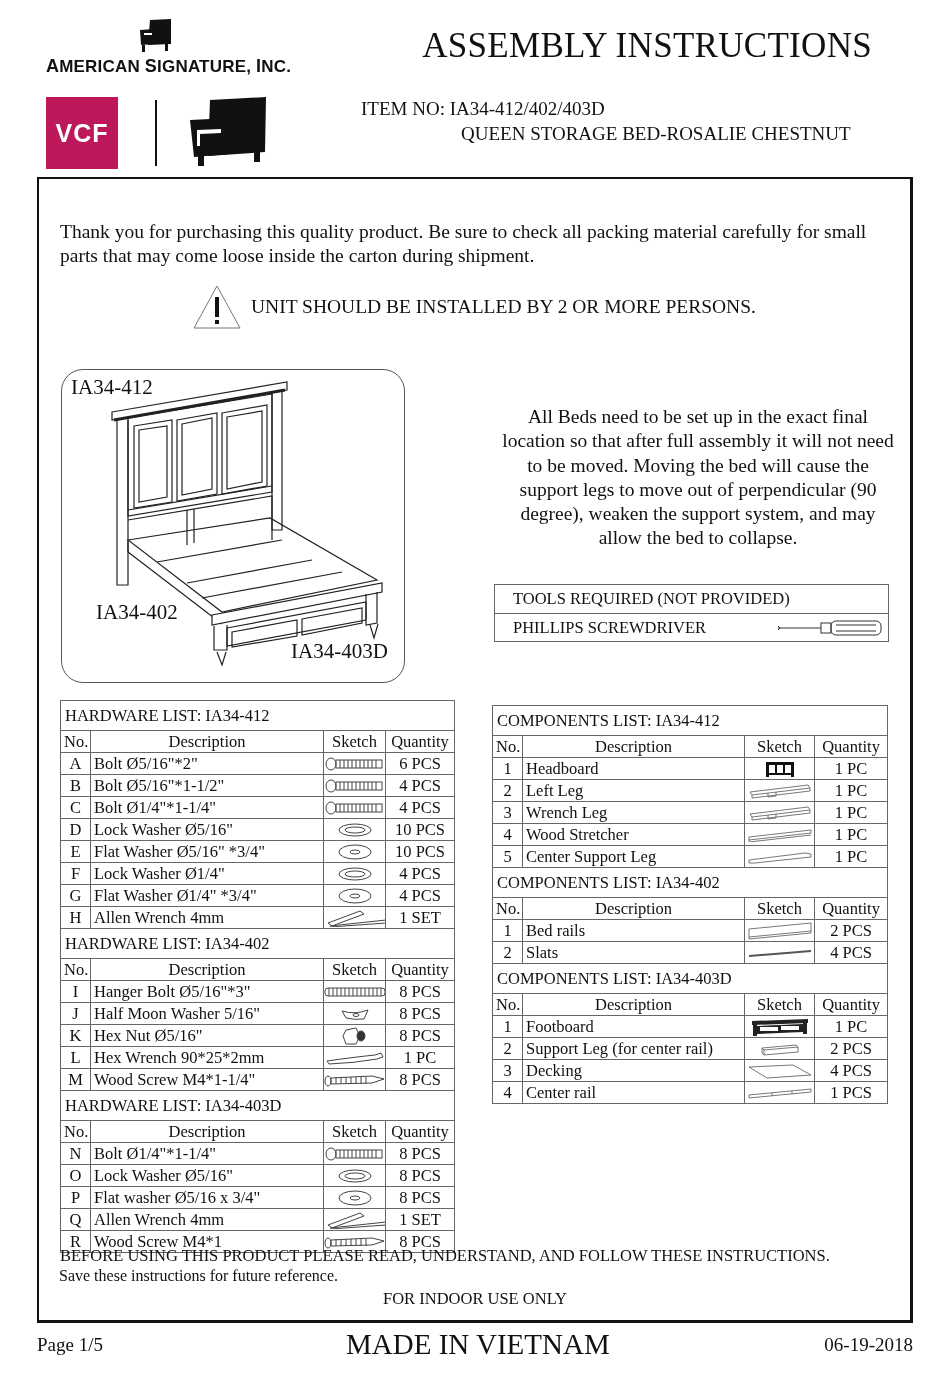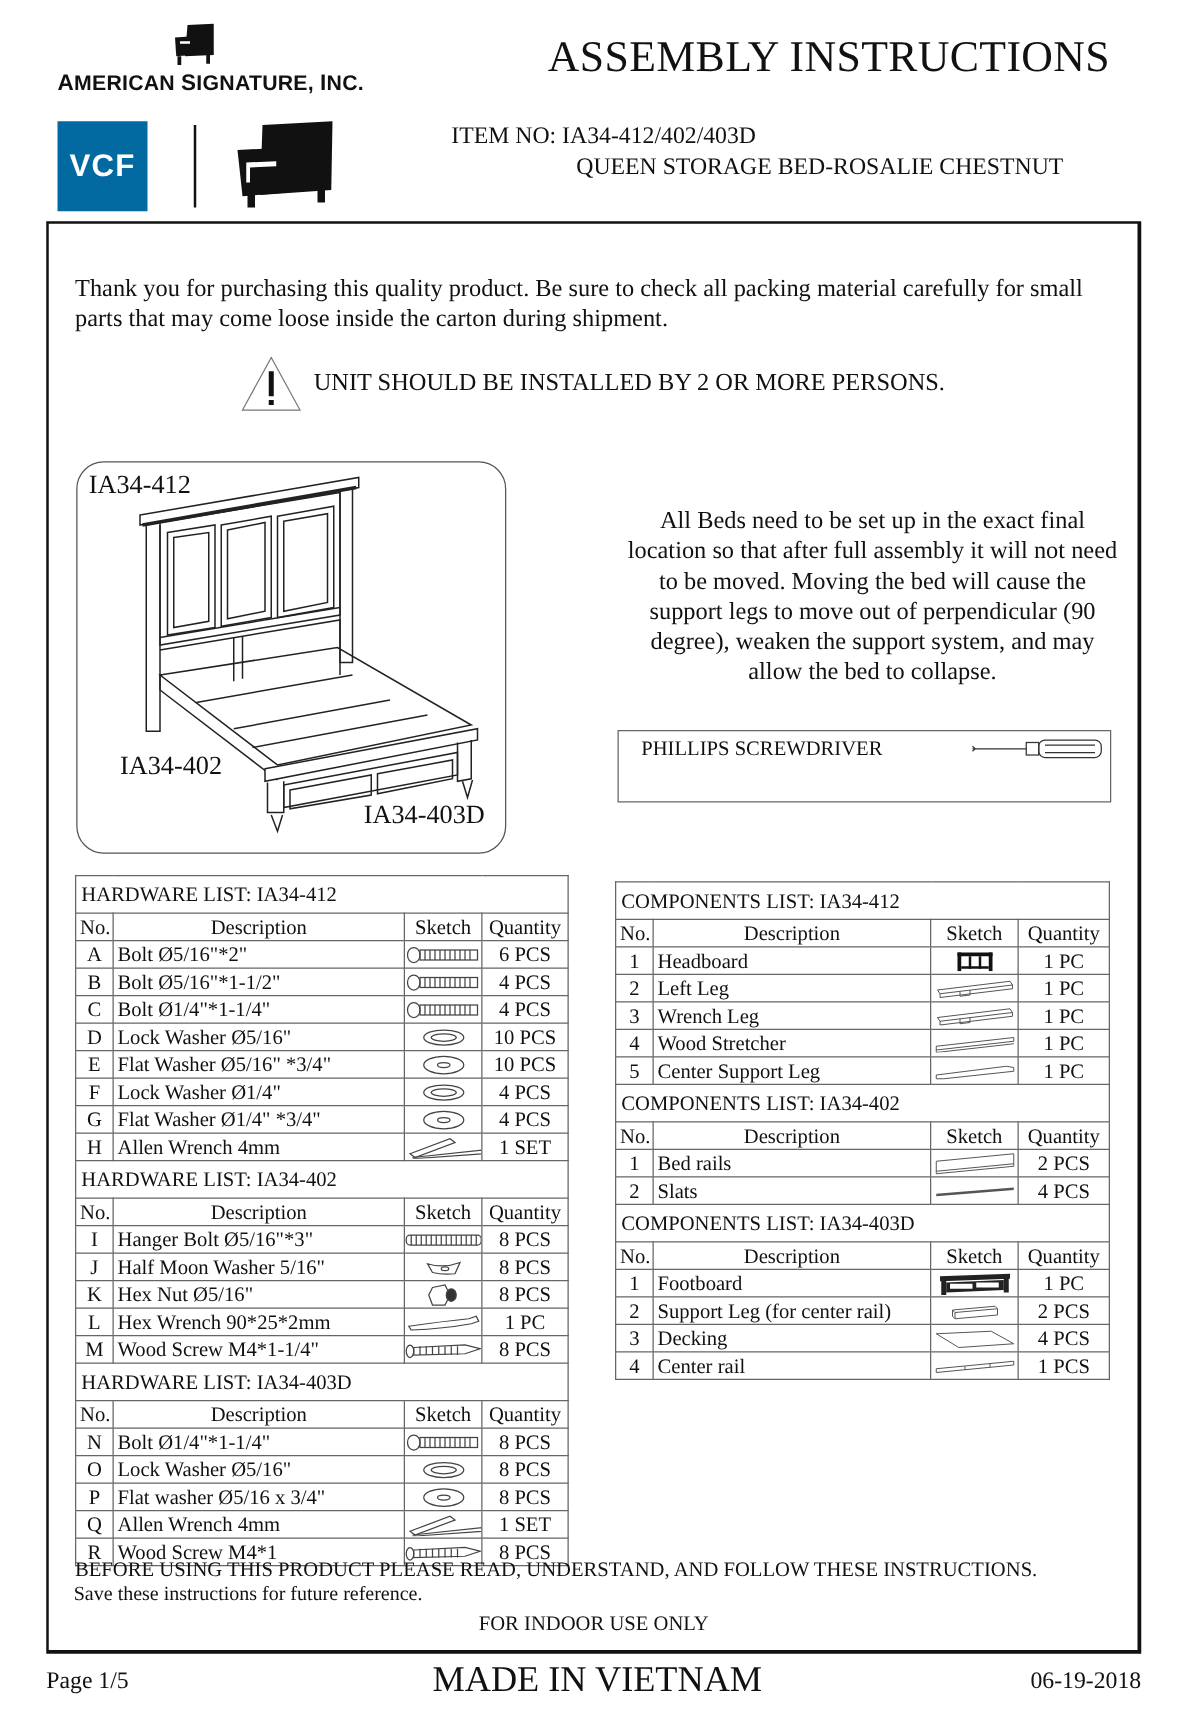--- a/index.html
+++ b/index.html
@@ -6,25 +6,25 @@
   html, body { width: 950px; height: 1378px; background: #fff; overflow: hidden; }
   body { position: relative; font-family: "Liberation Serif", "DejaVu Serif", serif; color: #111; }
 
   .abs { position: absolute; }
 
   
   #logo-asi { left: 46px; top: 18px; width: 230px; height: 60px; }
   #logo-asi .brand { position: absolute; left: 0; top: 38px; font-family: "Liberation Sans", sans-serif; font-weight: bold; font-size: 17px; letter-spacing: 0.2px; white-space: nowrap; }
   #logo-asi .brand .big { font-size: 18px; }
   #logo-asi .chair { position: absolute; left: 92px; top: 0; }
-  #vcf-logo { left: 46px; top: 97px; width: 72px; height: 72px; background: #0369a1; color: #fff; font-family: "Liberation Sans", sans-serif; font-weight: bold; font-size: 25px; display: flex; align-items: center; justify-content: center; letter-spacing: 1px; }
+  #vcf-logo { left: 46px; top: 97px; width: 72px; height: 72px; background: #be185d; color: #fff; font-family: "Liberation Sans", sans-serif; font-weight: bold; font-size: 25px; display: flex; align-items: center; justify-content: center; letter-spacing: 1px; }
   #vcf-divider { left: 155px; top: 100px; width: 2px; height: 66px; background: #111; }
   #vcf-chair { left: 188px; top: 96px; }
 
-  #doc-title { right: 62px; top: 26px; font-size: 35px; letter-spacing: 0.3px; white-space: nowrap; }
+  #doc-title { right: 78px; top: 26px; font-size: 35px; letter-spacing: 0.3px; white-space: nowrap; }
   #item-no { left: 361px; top: 98px; font-size: 19px; white-space: nowrap; }
   #item-name { left: 461px; top: 123px; font-size: 19px; white-space: nowrap; font-family: Liberation Serif, serif; }
 
   
   #main-frame { left: 37px; top: 177px; width: 876px; height: 1146px; border: 2px solid #111; border-right-width: 3px; border-bottom-width: 3px; }
 
   #intro { left: 60px; top: 220px; width: 840px; font-size: 19.5px; line-height: 24px; }
   #warning { left: 193px; top: 285px; display: flex; align-items: center; gap: 10px; font-size: 19.5px; white-space: nowrap; }
 
   
@@ -137,20 +137,21 @@
     </g>
   </svg>
   <div class="abs illus-label" style="left:9px;top:5px">IA34-412</div>
   <div class="abs illus-label" style="left:34px;top:230px">IA34-402</div>
   <div class="abs illus-label" style="left:229px;top:269px">IA34-403D</div>
 </div>
 
 <div id="placement-note" class="abs">All Beds need to be set up in the exact final location so that after full assembly it will not need to be moved. Moving the bed will cause the support legs to move out of perpendicular (90 degree), weaken the support system, and may allow the bed to collapse.</div>
 
 <div id="tools-box" class="abs">
+  <div class="row">TOOLS REQUIRED (NOT PROVIDED)</div>
   <div class="row">
     <span>PHILLIPS SCREWDRIVER</span>
     <svg class="abs" style="right:2px;top:5px" width="110" height="18" viewBox="0 0 110 18">
       <g fill="none" stroke="#333" stroke-width="1">
         <path d="M2 9 L45 9"></path>
           <path d="M2 7 L4 9 L2 11"></path>
         <rect x="45" y="4" width="10" height="10"></rect>
         <rect x="55" y="2" width="50" height="14" rx="5"></rect>
         <path d="M60 6 L100 6 M60 12 L100 12"></path>
       </g>

